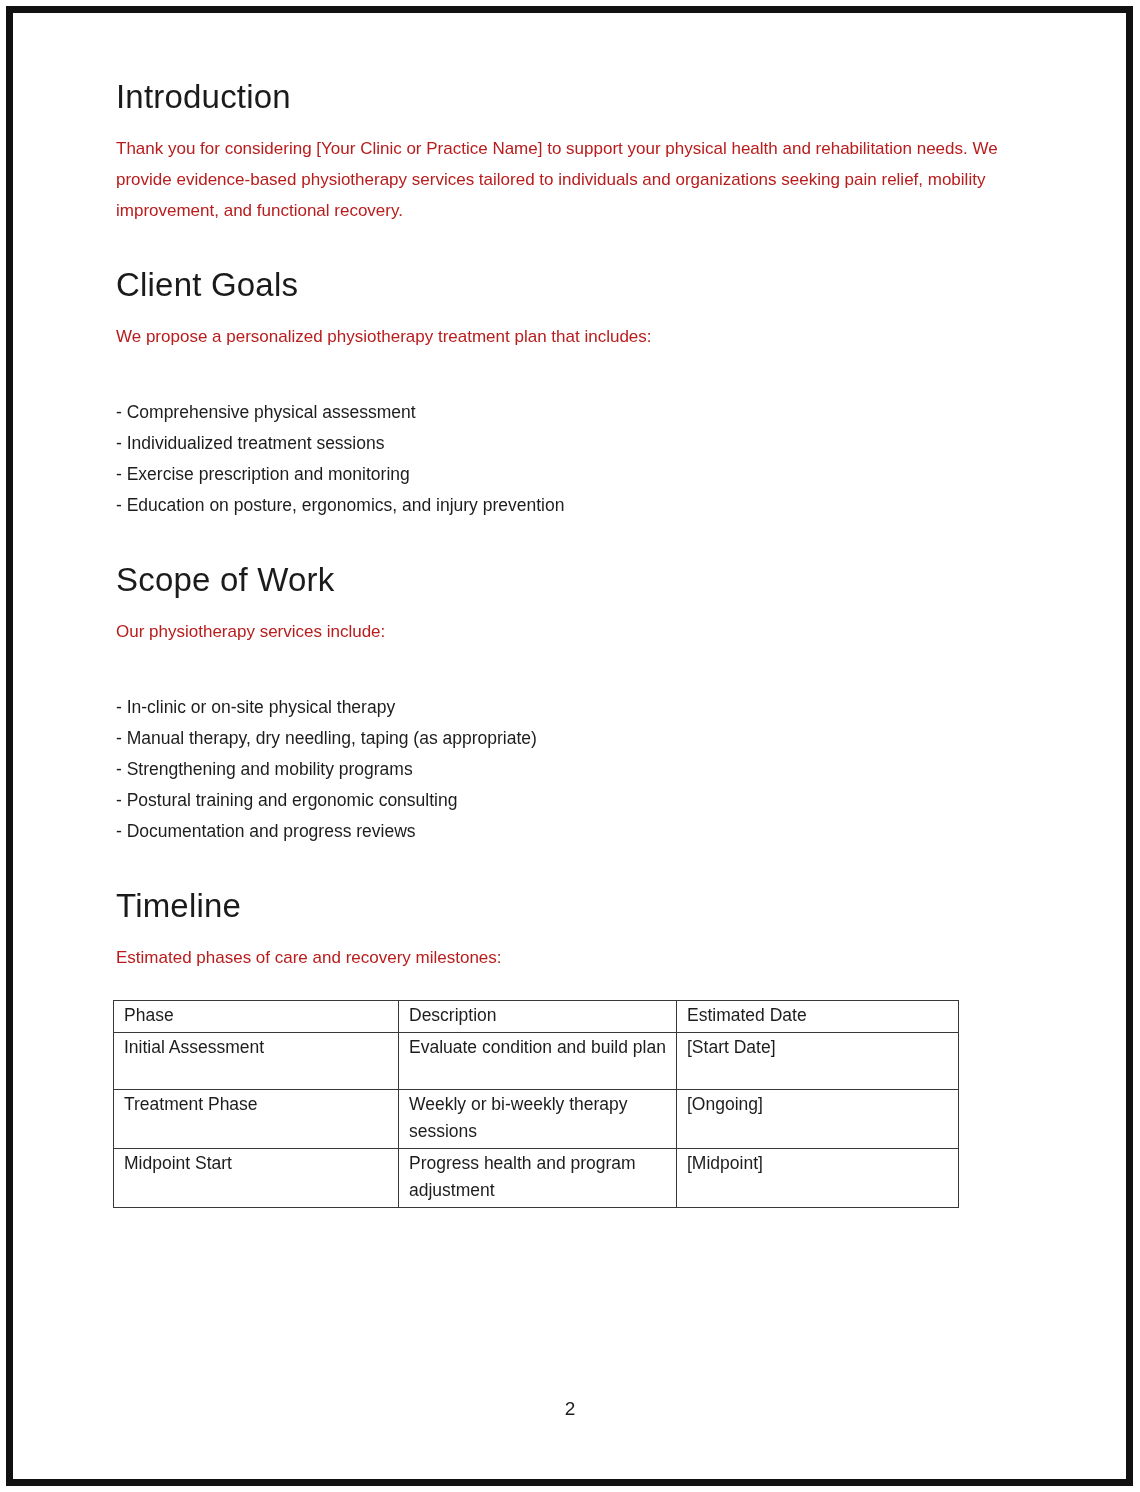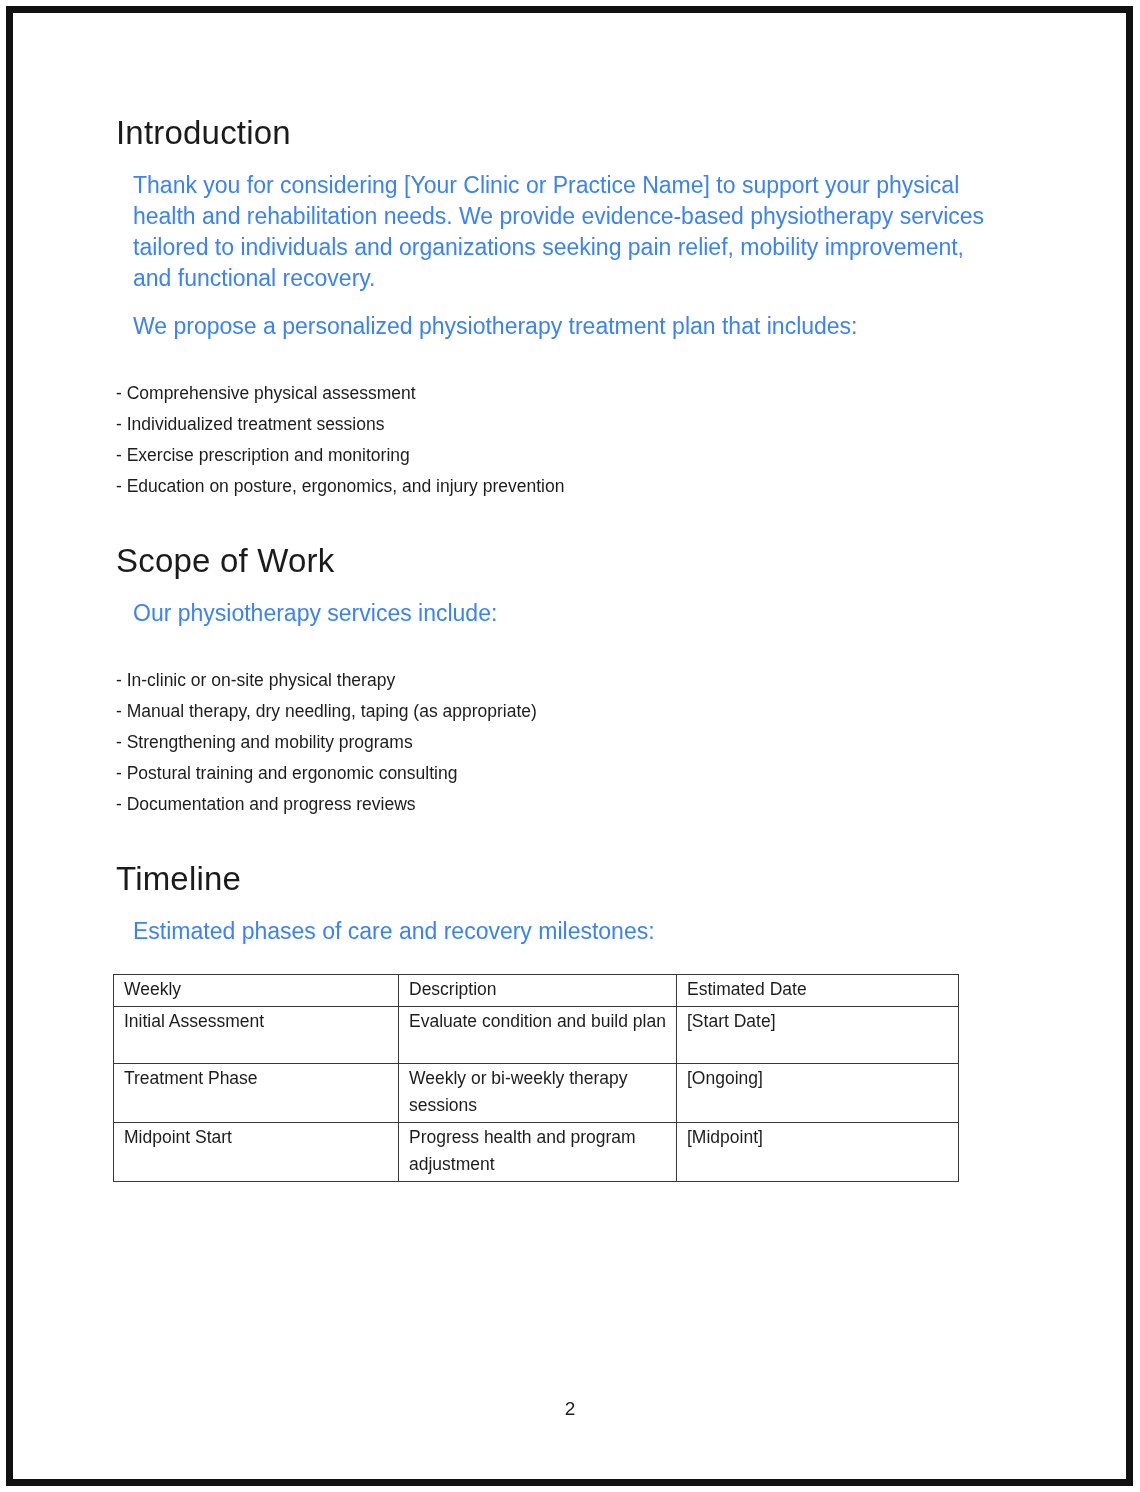--- a/index.html
+++ b/index.html
@@ -19,41 +19,41 @@
     position: absolute;
     top: 6px; left: 6px; right: 7px; bottom: 6px;
     border: 7px solid #111111;
     pointer-events: none;
   }
   .content {
     position: absolute;
     top: 0;
     left: 116px;
     width: 906px;
-    padding-top: 112px;
+    padding-top: 76px;
   }
   h1.doc-heading {
     font-size: 33px;
     font-weight: 400;
     line-height: 41px;
     margin: 38px 0 16px 0;
     color: #1b1b1b;
     letter-spacing: 0.2px;
   }
   section:first-of-type h1.doc-heading {
     margin-top: 0;
   }
   p.doc-paragraph {
-    font-size: 23px;
+    font-size: 17px;
     line-height: 31px;
-    margin: 17px;
-    color: #3b82f6;
+    margin: 0;
+    color: #b91c1c;
   }
   .dash-list {
-    margin-top: 36px;
+    margin-top: 45px;
   }
   .dash-list .dash-item {
     font-size: 17.5px;
     line-height: 31px;
     color: #1d1d1d;
   }
   table.timeline-table {
     border-collapse: collapse;
     table-layout: fixed;
     width: 845px;
@@ -90,20 +90,21 @@
 <div class="page-frame"></div>
 
 <div class="content">
 
   <section>
     <h1 class="doc-heading">Introduction</h1>
     <p class="doc-paragraph">Thank you for considering [Your Clinic or Practice Name] to support your physical health and rehabilitation needs. We provide evidence-based physiotherapy services tailored to individuals and organizations seeking pain relief, mobility improvement, and functional recovery.</p>
   </section>
 
   <section>
+    <h1 class="doc-heading">Client Goals</h1>
   </section>
 
   <section>
     <p class="doc-paragraph">We propose a personalized physiotherapy treatment plan that includes:</p>
     <div class="dash-list">
       <div class="dash-item">- Comprehensive physical assessment</div>
       <div class="dash-item">- Individualized treatment sessions</div>
       <div class="dash-item">- Exercise prescription and monitoring</div>
       <div class="dash-item">- Education on posture, ergonomics, and injury prevention</div>
     </div>
@@ -125,21 +126,21 @@
     <h1 class="doc-heading">Timeline</h1>
     <p class="doc-paragraph">Estimated phases of care and recovery milestones:</p>
     <table class="timeline-table">
       <colgroup>
         <col style="width:285px">
         <col style="width:278px">
         <col style="width:282px">
       </colgroup>
       <thead>
         <tr>
-          <th>Weekly</th>
+          <th>Phase</th>
           <th>Description</th>
           <th>Estimated Date</th>
         </tr>
       </thead>
       <tbody>
         <tr>
           <td>Initial Assessment</td>
           <td>Evaluate condition and build plan</td>
           <td>[Start Date]</td>
         </tr>

